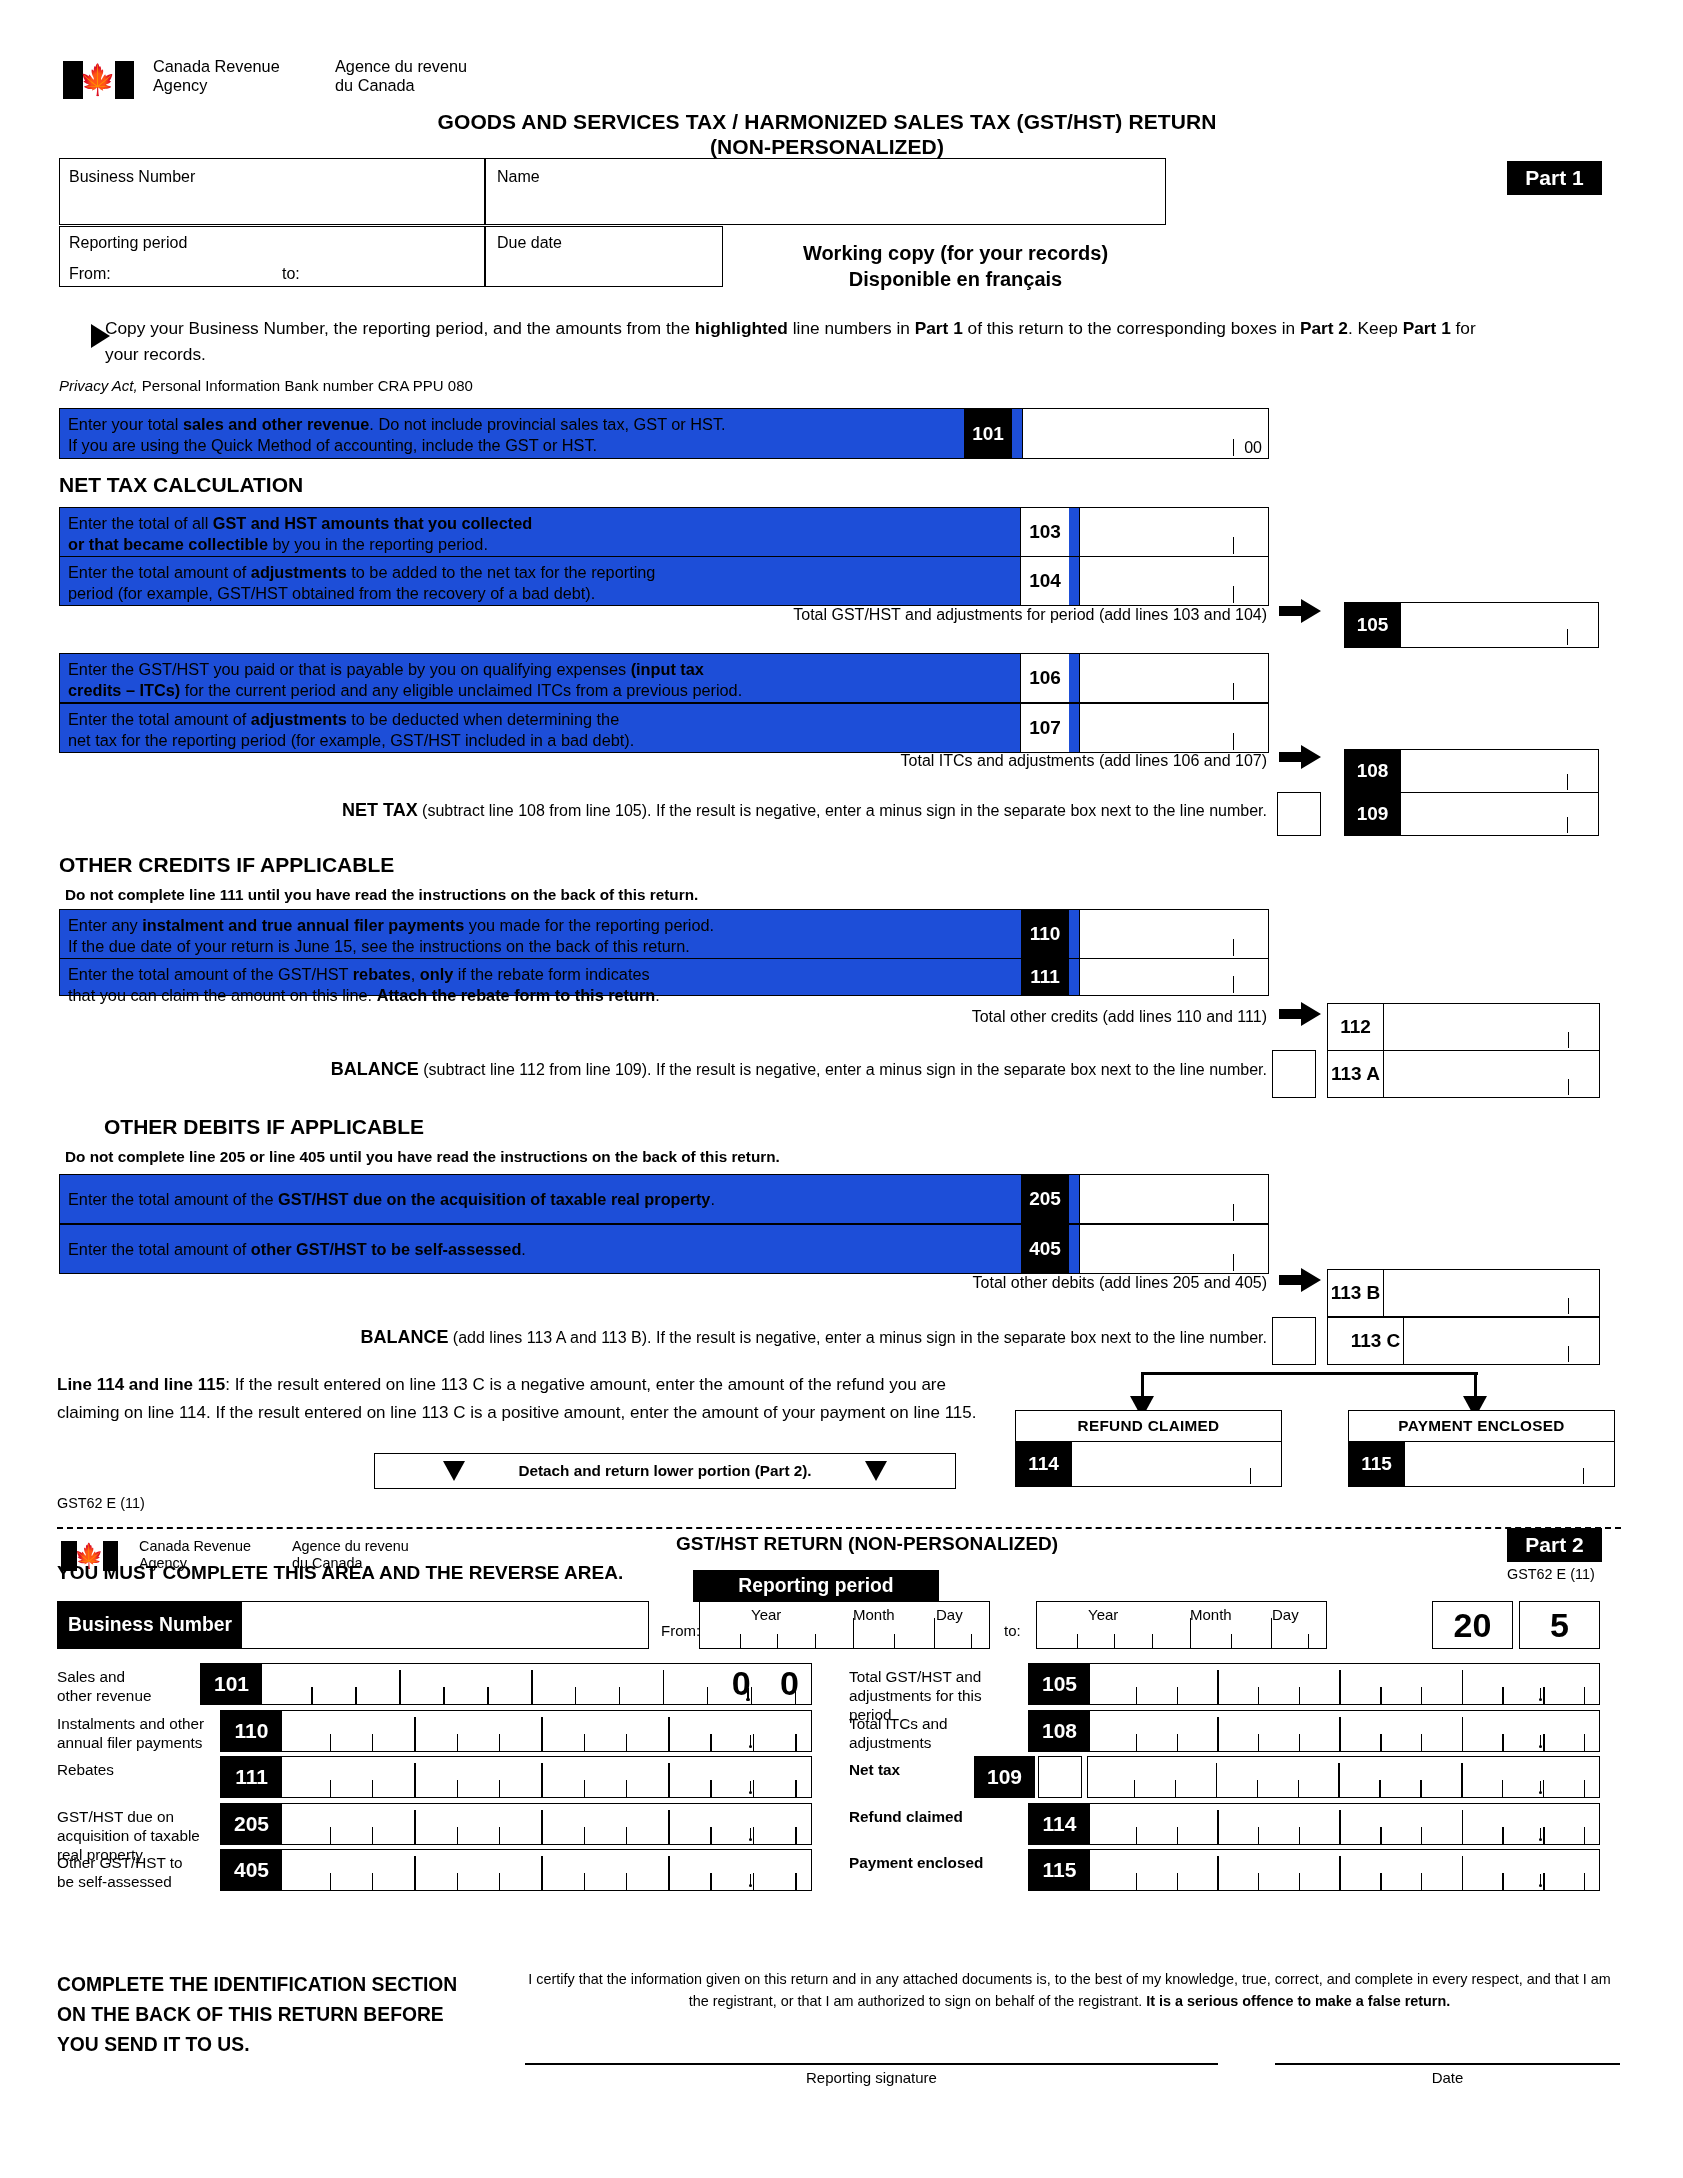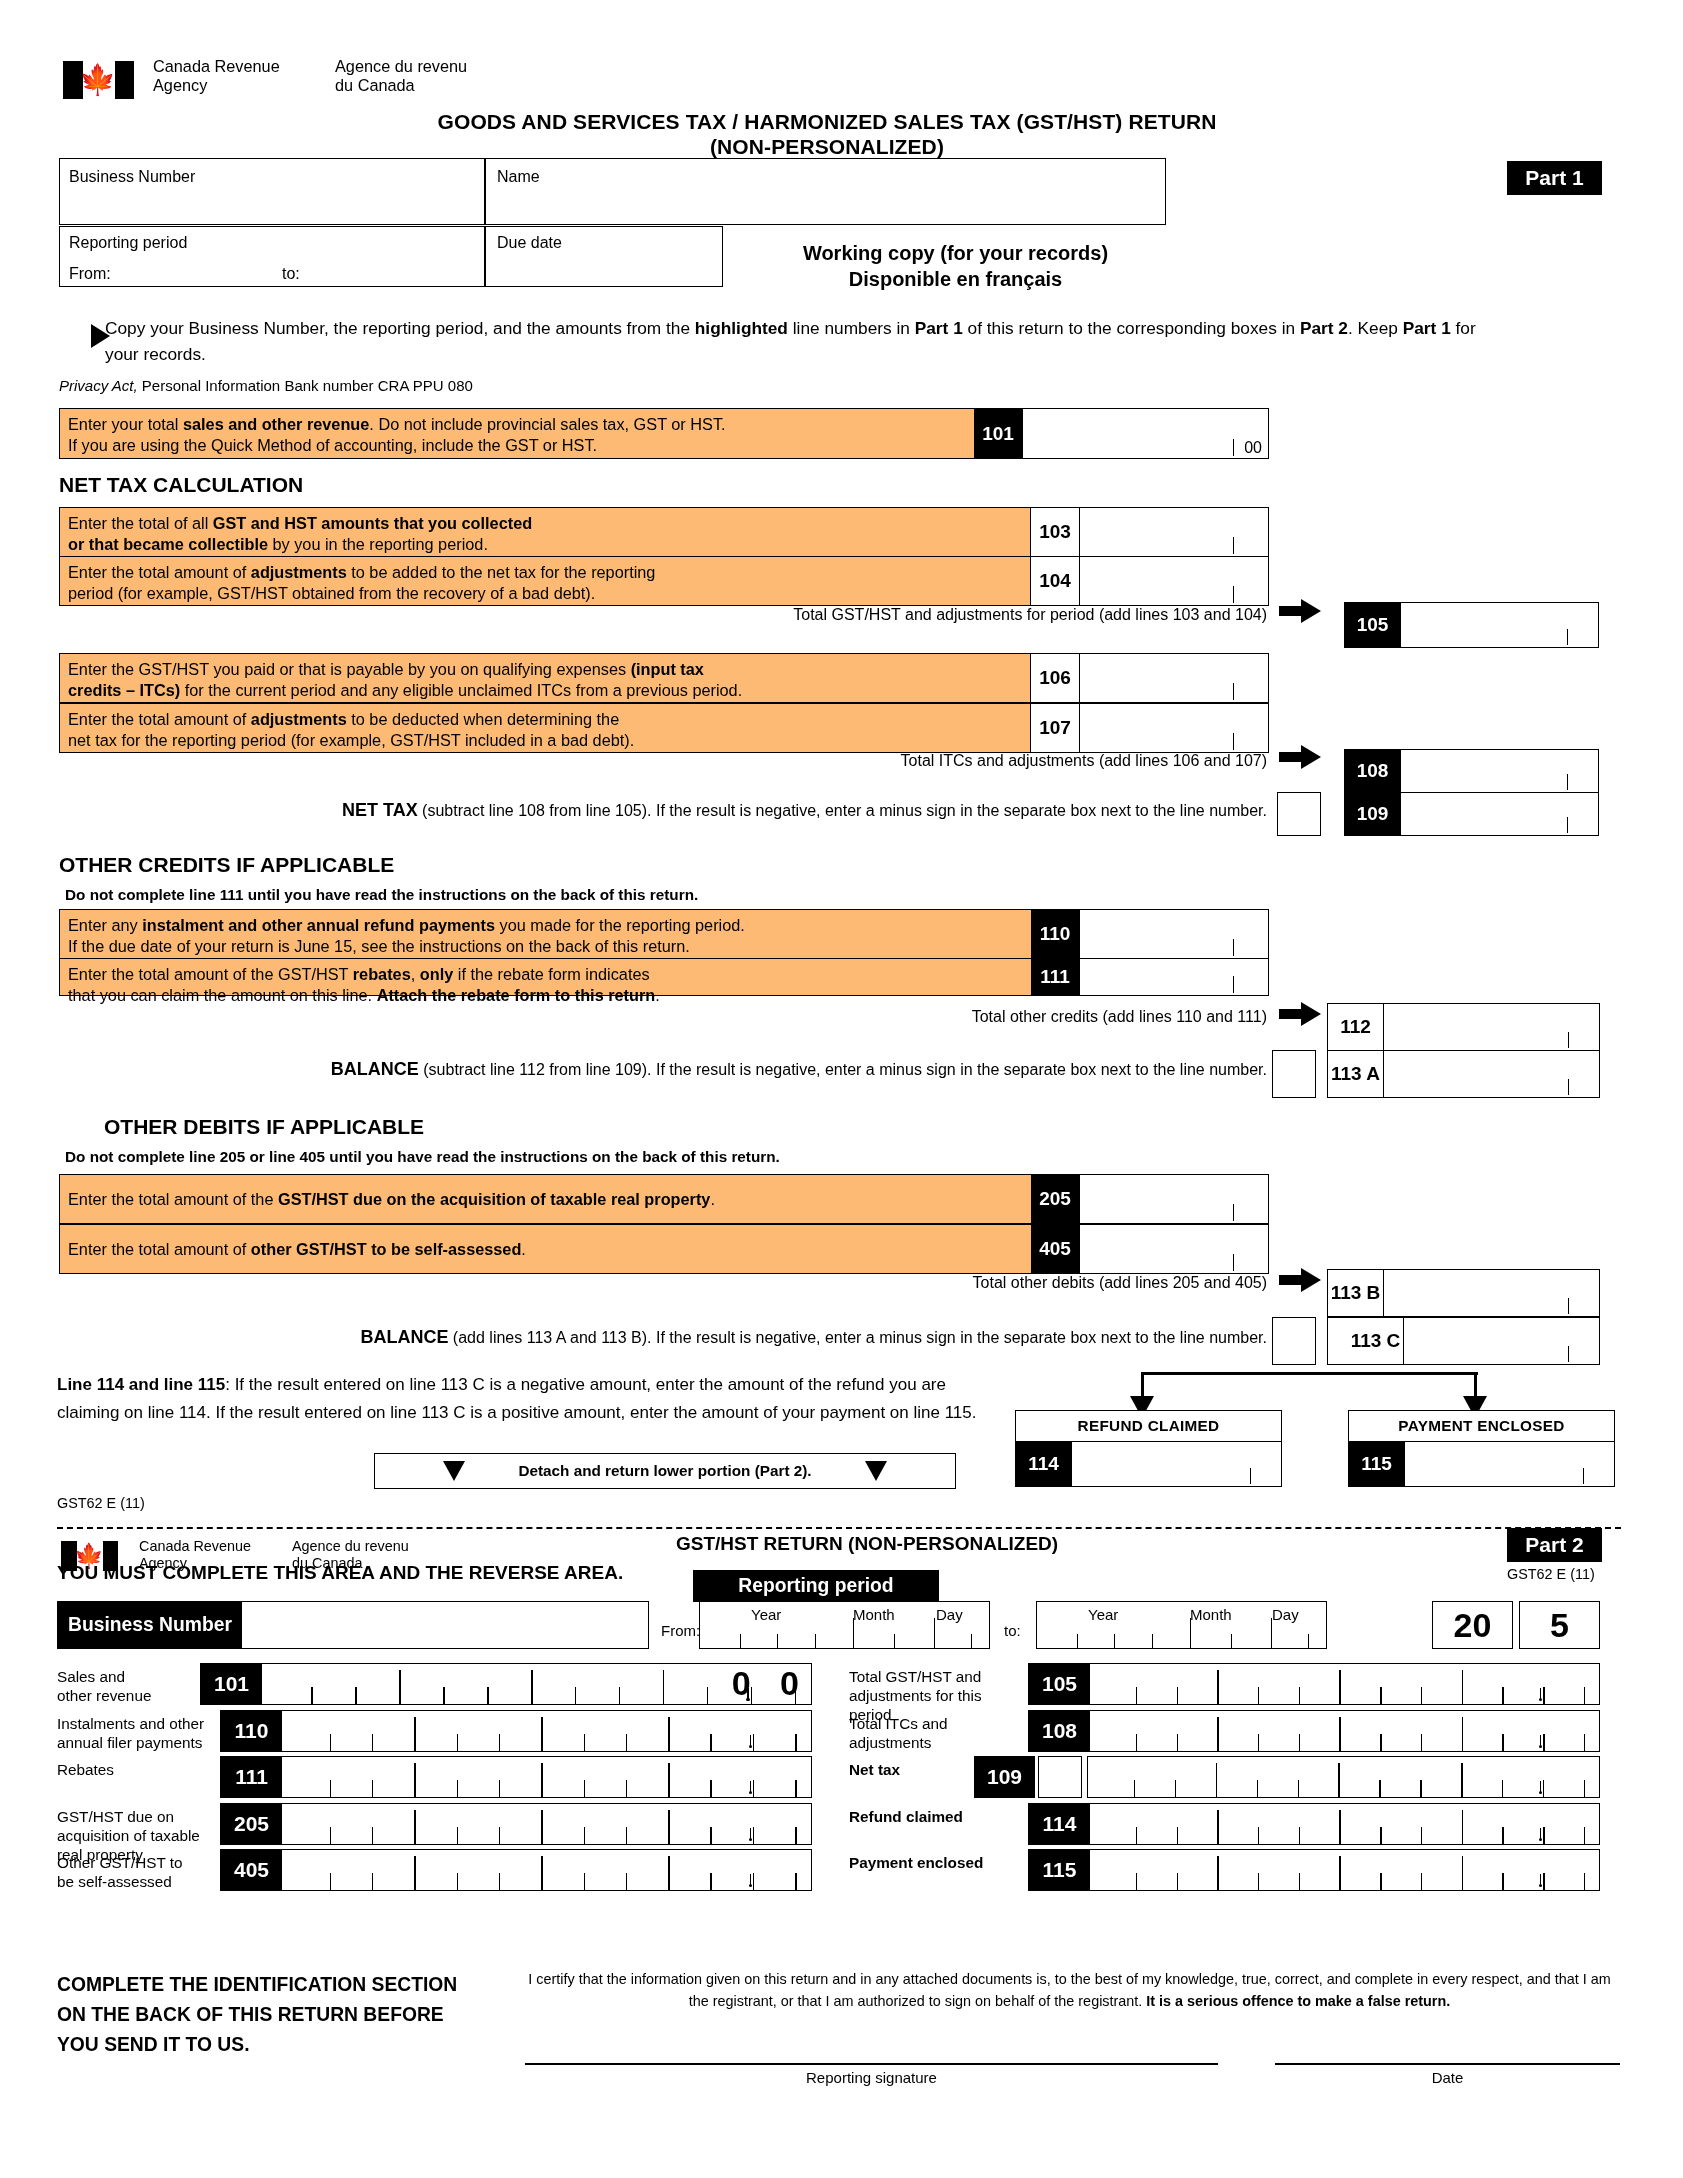--- a/index.html
+++ b/index.html
@@ -32,21 +32,21 @@
 
   .wc{position:absolute;text-align:center;font-weight:bold;font-size:20px;line-height:26px;}
 
   .arrowtri{position:absolute;width:0;height:0;border-left:19px solid #000;border-top:12px solid transparent;border-bottom:12px solid transparent;}
 
   .instr{position:absolute;font-size:17.3px;line-height:26px;}
   .privacy{position:absolute;font-size:15px;}
   .privacy i{font-style:italic;}
 
   
-  .rowbox{position:absolute;border:1.6px solid #000;box-sizing:border-box;background:#fdba74;display:flex;}
+  .rowbox{position:absolute;border:1.6px solid #000;box-sizing:border-box;background:#1d4ed8;display:flex;gap:10px;}
   .rowtxt{flex:1;font-size:16.3px;line-height:21px;padding:5px 0 0 8px;box-sizing:border-box;}
   .numcell{width:48px;background:#000;color:#fff;font-weight:bold;font-size:19px;
            display:flex;align-items:center;justify-content:center;flex:none;}
   .amtcell{flex:none;border-left:1.6px solid #000;position:relative;background:#fff;}
   .amtcell .dot{position:absolute;right:34px;bottom:2px;width:1.4px;height:17px;background:#000;}
 
   .secthead{position:absolute;font-weight:bold;font-size:21px;}
   .subnote{position:absolute;font-weight:bold;font-size:15.3px;}
 
   .totline{position:absolute;font-size:16px;text-align:right;}
@@ -233,21 +233,21 @@
     <div class="resnum dark">109</div>
     <div class="resamt">
         <div class="dot"></div>
       </div>
   </div>
 
   <div class="secthead" style="left:59px;top:853px;">OTHER CREDITS IF APPLICABLE</div>
   <div class="subnote" style="left:65px;top:886px;">Do not complete line 111 until you have read the instructions on the back of this return.</div>
 
   <div class="rowbox" style="left:59px;top:909px;width:1210px;height:50px;">
-    <div class="rowtxt">Enter any <b>instalment and other annual refund payments</b> you made for the reporting period.<br>If the due date of your return is June 15, see the instructions on the back of this return.</div>
+    <div class="rowtxt">Enter any <b>instalment and true annual filer payments</b> you made for the reporting period.<br>If the due date of your return is June 15, see the instructions on the back of this return.</div>
     <div class="numcell">110</div>
     <div class="amtcell" style="width:188px;">
         <div class="dot"></div>
       </div>
   </div>
   <div class="rowbox" style="left:59px;top:958px;width:1210px;height:38px;">
     <div class="rowtxt">Enter the total amount of the GST/HST <b>rebates</b>, <b>only</b> if the rebate form indicates<br>that you can claim the amount on this line. <b>Attach the rebate form to this return</b>.</div>
     <div class="numcell">111</div>
     <div class="amtcell" style="width:188px;">
         <div class="dot"></div>

